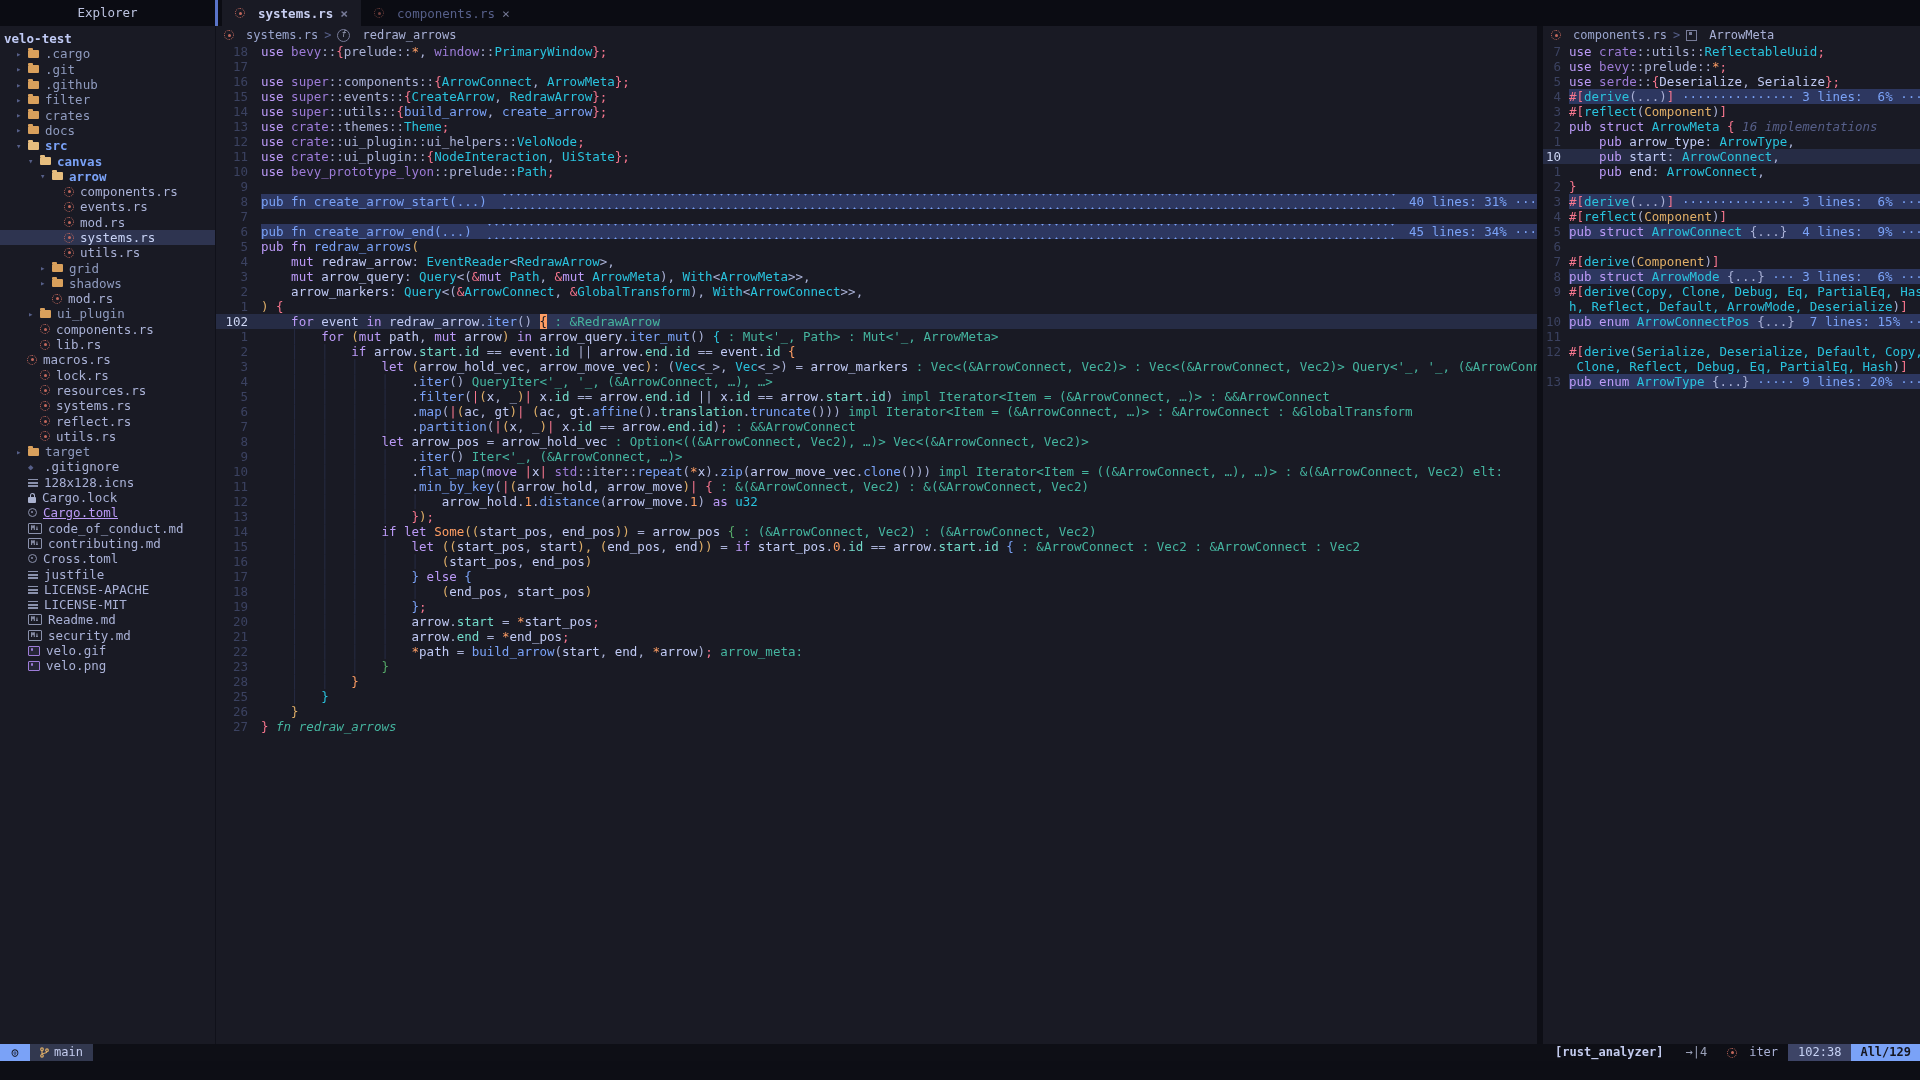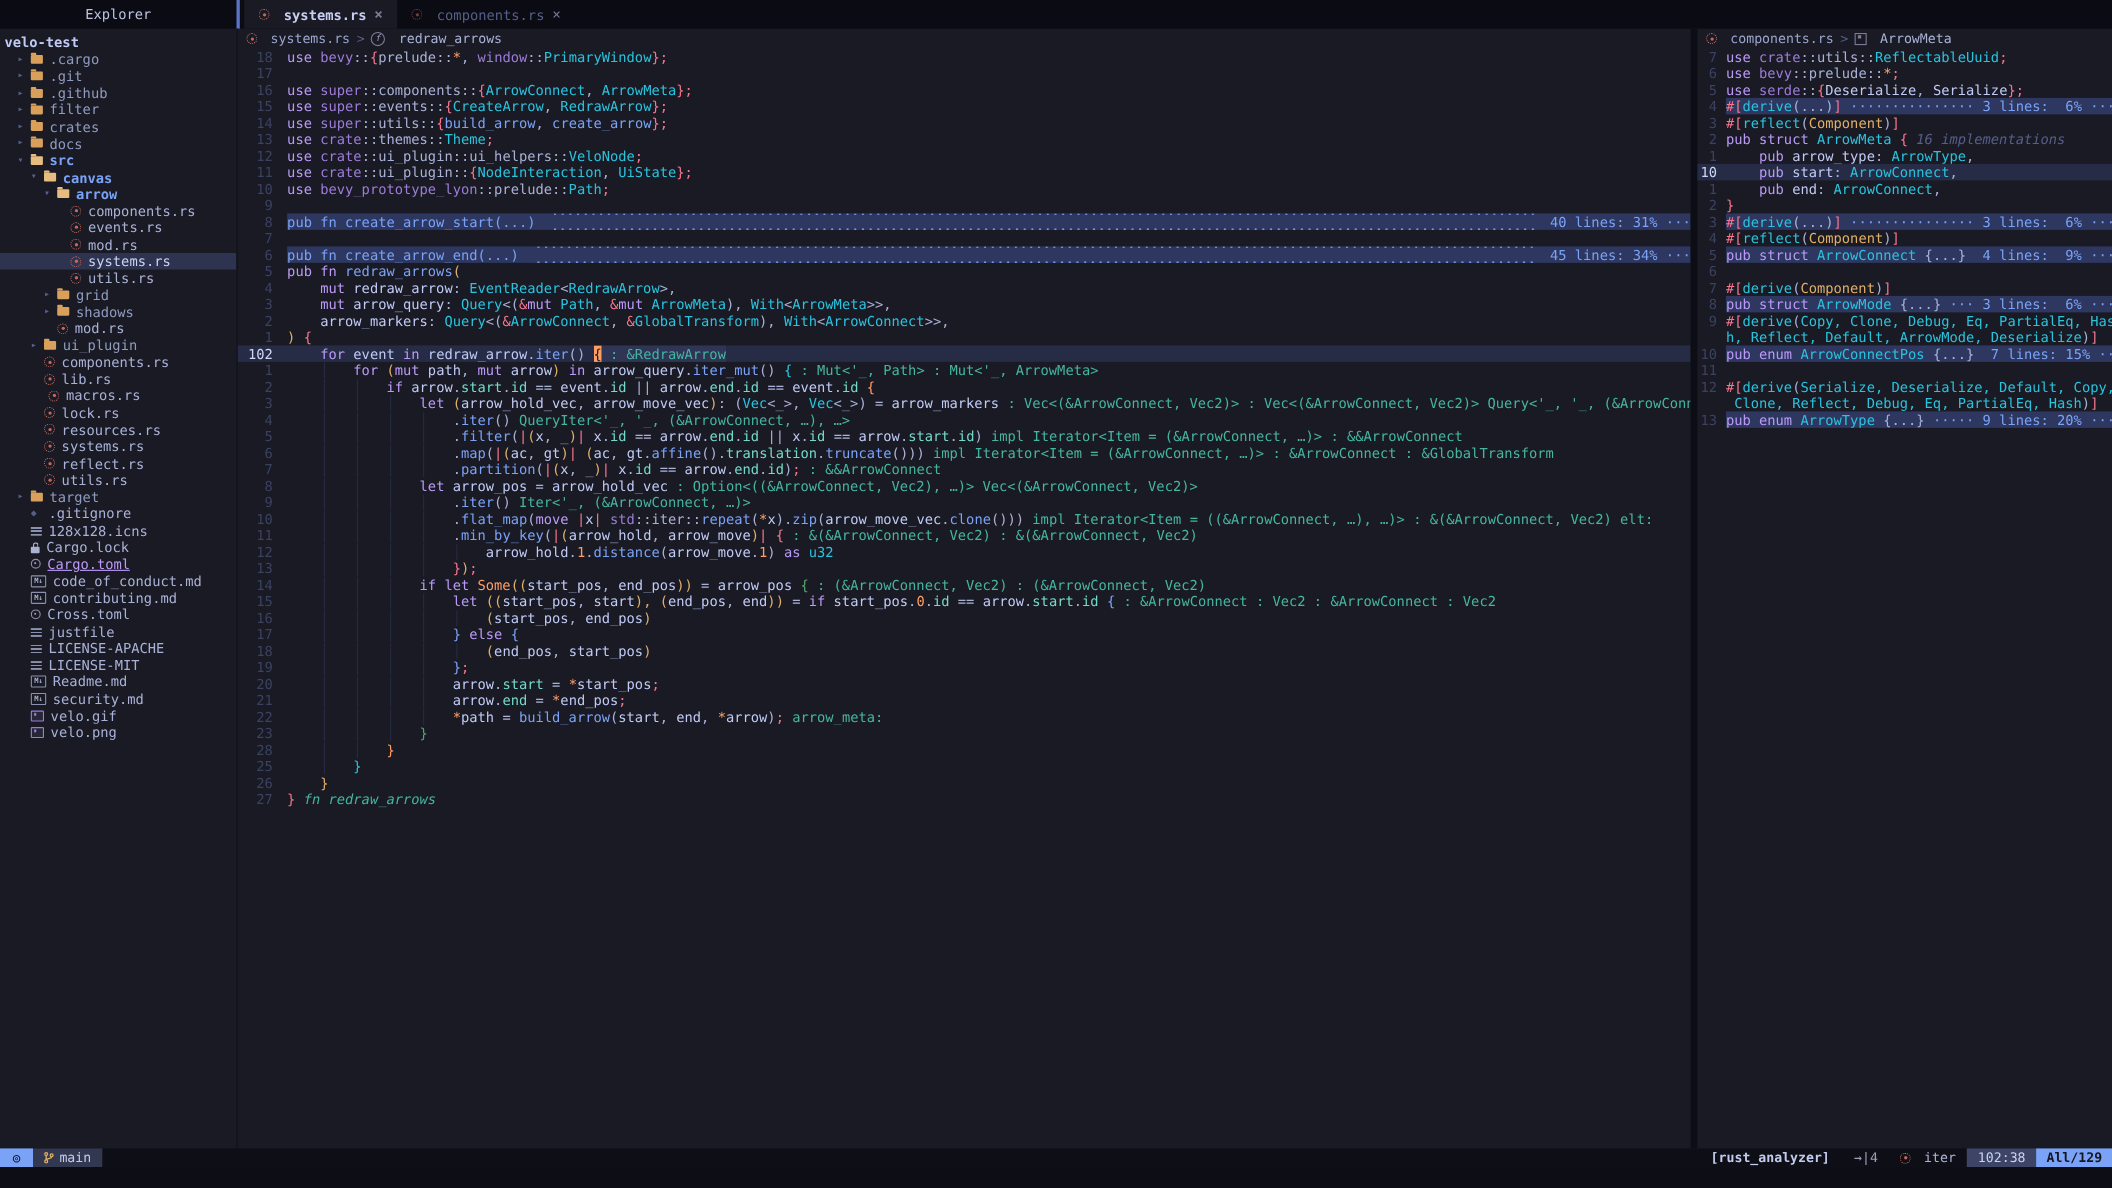--- a/index.html
+++ b/index.html
@@ -203,21 +203,21 @@
           <span class="tname n-folder">ui_plugin</span>
         </div>
         <div class="trow" style="padding-left: 40px;">
           <span class="ic ic-rust"></span>
           <span class="tname n-file">components.rs</span>
         </div>
         <div class="trow" style="padding-left: 40px;">
           <span class="ic ic-rust"></span>
           <span class="tname n-file">lib.rs</span>
         </div>
-        <div class="trow" style="padding-left: 44px;">
+        <div class="trow" style="padding-left: 27px;">
           <span class="ic ic-rust"></span>
           <span class="tname n-file">macros.rs</span>
         </div>
         <div class="trow" style="padding-left: 40px;">
           <span class="ic ic-rust"></span>
           <span class="tname n-file">lock.rs</span>
         </div>
         <div class="trow" style="padding-left: 40px;">
           <span class="ic ic-rust"></span>
           <span class="tname n-file">resources.rs</span>

